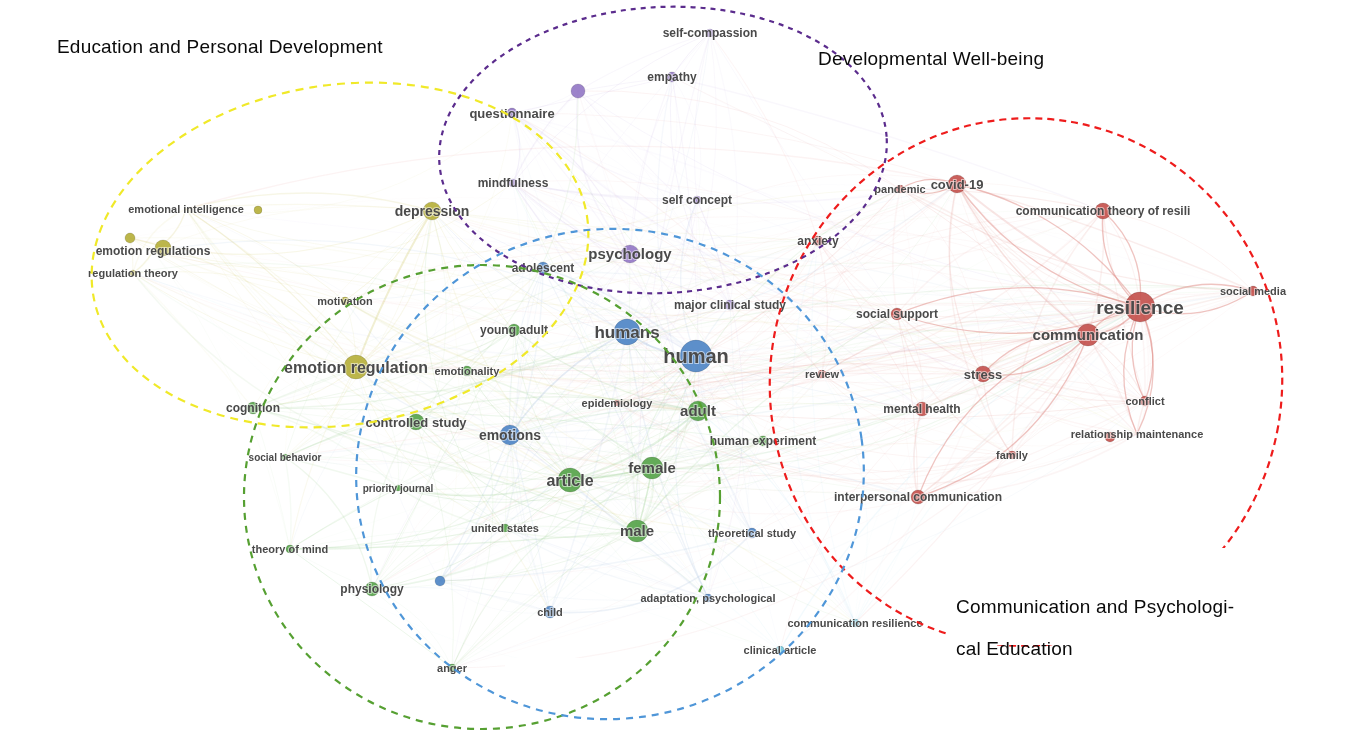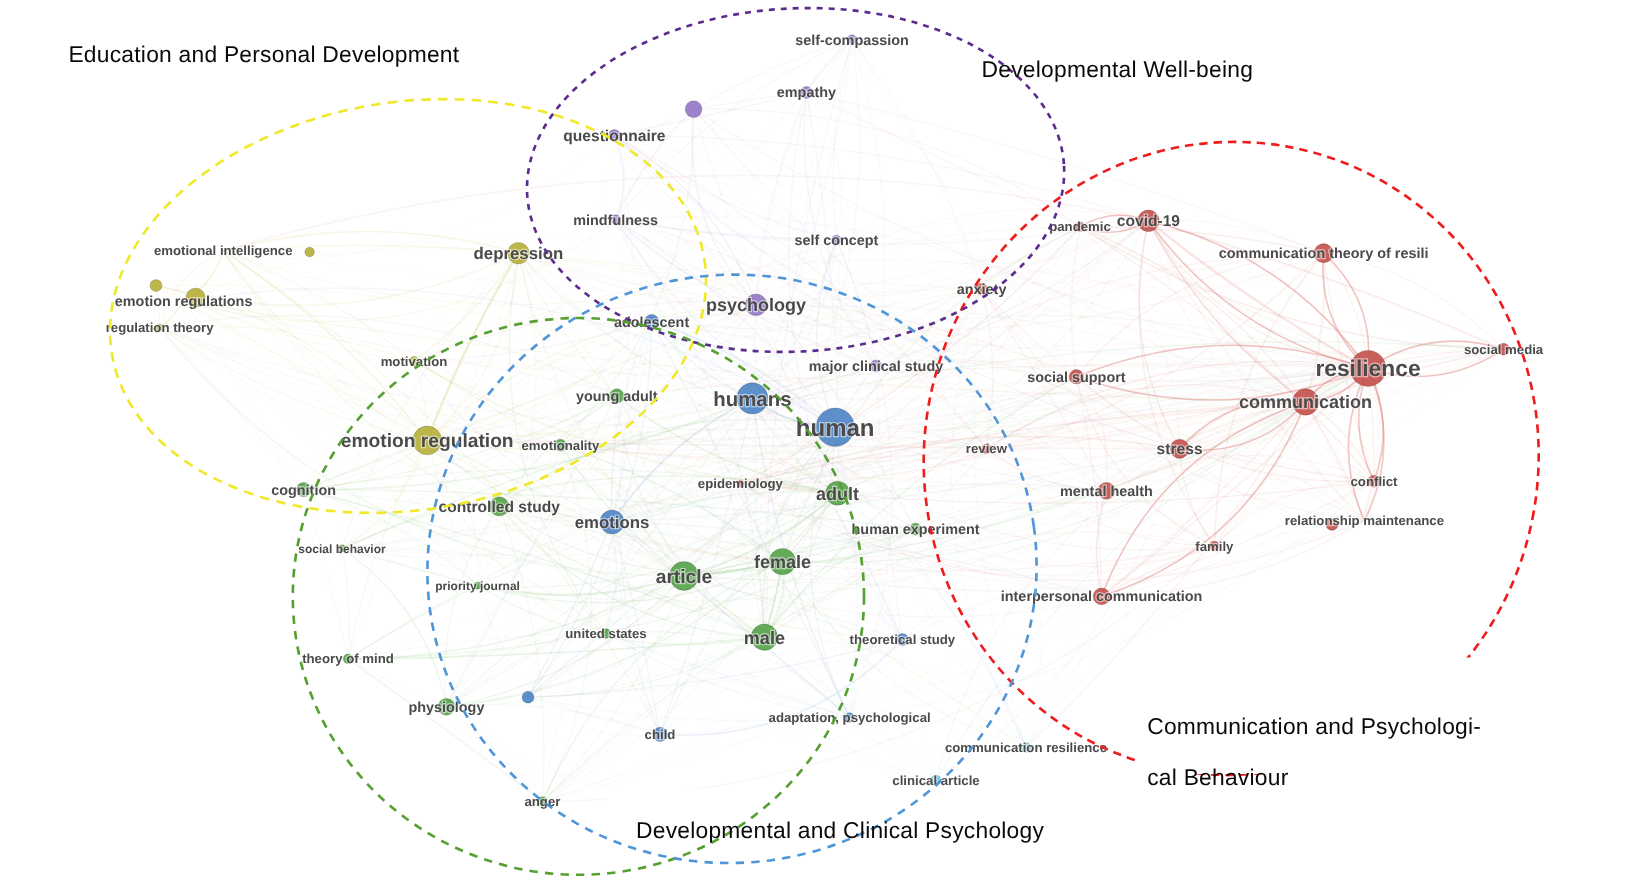--- a/index.html
+++ b/index.html
@@ -720,18 +720,17 @@
         <ellipse cx="610" cy="474" rx="254" ry="245" transform="rotate(-8 610 474)" fill="none" stroke="#4f96d8" stroke-width="2.2" stroke-dasharray="7 6"></ellipse>
       </g>
   </svg>
 
   <div class="cluster-label" style="left:57px;top:26px;">Education and Personal Development</div>
 
   <div class="cluster-label" style="left:818px;top:38px;">Developmental Well-being</div>
 
   <div class="cluster-label" style="left:956px;top:552px;margin-top:34px;">
     <span style="display:block">Communication and Psychologi-</span>
-    <span style="display:block">cal Behaviour</span>
+    <span style="display:block">cal Education</span>
   </div>
 
 
-  <div class="cluster-label" style="left:530px;top:672px;">Developmental and Clinical Psychology</div>
 </div>
 
 </body></html>

